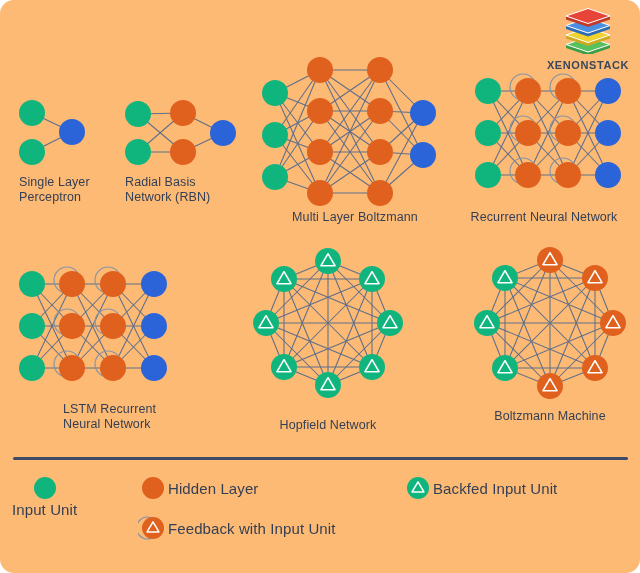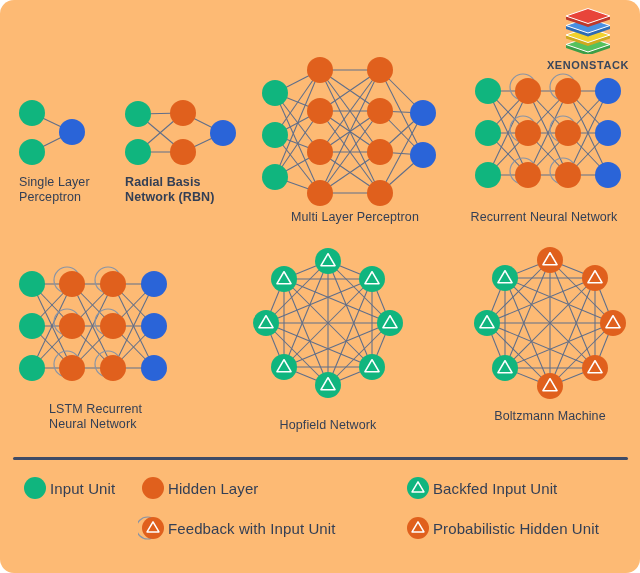--- a/index.html
+++ b/index.html
@@ -6,41 +6,41 @@
   #canvas{
     position:relative;width:640px;height:573px;background:#fdba74;
     font-family:"Liberation Sans", sans-serif;overflow:hidden;border-radius:14px;
   }
   #net-svg{position:absolute;left:0;top:0;}
   .net-label{
     position:absolute;font-size:12.5px;line-height:15px;color:#333f55;
     white-space:pre-line;letter-spacing:0.1px;
   }
   .lbl-slp{left:19px;top:175px;}
-  .lbl-rbn{left:125px;top:175px;font-weight:bold;}
+  .lbl-rbn{left:125px;top:175px;}
   .lbl-mlp{left:255px;top:210px;width:200px;text-align:center;}
   .lbl-rnn{left:438px;top:210px;width:212px;text-align:center;}
-  .lbl-lstm{left:49px;top:402px;}
+  .lbl-lstm{left:63px;top:402px;}
   .lbl-hop{left:228px;top:409px;width:200px;text-align:center;margin-top:9px;}
   .lbl-bol{left:450px;top:409px;width:200px;text-align:center;}
   #logo{position:absolute;top:4px;right:6px;width:92px;text-align:center;}
   #logo-text{
     font-size:11px;font-weight:bold;color:#39465c;letter-spacing:0.6px;
     margin-top:1px;
   }
   #legend-divider{
     position:absolute;left:13px;top:457px;width:615px;height:3px;
     border-radius:2px;
   }
   .legend-item{
     position:absolute;display:flex;align-items:center;height:26px;
   }
   .li-r1{top:475px;}
   .li-r2{top:515px;}
-  .li-c1{left:20px;}
+  .li-c1{left:10px;flex-direction:column;}
   .li-c2{left:138px;}
   .li-c3{left:403px;text-align:right;}
   .licon{width:28px;height:26px;display:inline-block;}
   .ltext{
     font-size:15px;font-weight:500;color:#333f55;margin-left:2px;
     white-space:nowrap;letter-spacing:0.1px;
   }
 </style>
 </head>
 <body>
@@ -322,21 +322,21 @@
         <path d="M 487 315.72 L 494.02 327.68 L 479.98 327.68 Z" fill="none" stroke="#ffffff" stroke-width="1.6" stroke-linejoin="round"></path>
         <circle cx="505" cy="278" r="13" fill="#10b57e"></circle>
         <path d="M 505 270.72 L 512.02 282.68 L 497.98 282.68 Z" fill="none" stroke="#ffffff" stroke-width="1.6" stroke-linejoin="round"></path>
       </g>
     </svg>
 
   <div class="net-label lbl-slp">Single Layer
 Perceptron</div>
   <div class="net-label lbl-rbn">Radial Basis
 Network (RBN)</div>
-  <div class="net-label lbl-mlp">Multi Layer Perceptron</div>
+  <div class="net-label lbl-mlp">Multi Layer Boltzmann</div>
   <div class="net-label lbl-rnn">Recurrent Neural Network</div>
   <div class="net-label lbl-lstm">LSTM Recurrent
 Neural Network</div>
   <div class="net-label lbl-hop">Hopfield Network</div>
   <div class="net-label lbl-bol">Boltzmann Machine</div>
 
   <div id="legend-divider" style="background: rgb(63, 75, 102);"></div>
 
   <div class="legend-item li-r1 li-c1">
     <span class="licon"><svg width="28" height="26" viewBox="0 0 28 26">
@@ -358,21 +358,14 @@
     <span class="ltext">Backfed Input Unit</span>
   </div>
   <div class="legend-item li-r2 li-c2">
     <span class="licon"><svg width="28" height="26" viewBox="0 0 28 26">
           <circle cx="9.5" cy="13" r="11" fill="none" stroke="#8894a6" stroke-width="1.2"></circle>
           <circle cx="15" cy="13" r="11" fill="#e0601d"></circle>
           <path d="M 15 6.84 L 20.94 16.96 L 9.059999999999999 16.96 Z" fill="none" stroke="#ffffff" stroke-width="1.5" stroke-linejoin="round"></path>
         </svg></span>
     <span class="ltext">Feedback with Input Unit</span>
   </div>
-  <div class="legend-item li-r2 li-c3">
-    <span class="licon"><svg width="28" height="26" viewBox="0 0 28 26">
-          <circle cx="15" cy="13" r="11" fill="#e0601d"></circle>
-          <path d="M 15 6.84 L 20.94 16.96 L 9.059999999999999 16.96 Z" fill="none" stroke="#ffffff" stroke-width="1.5" stroke-linejoin="round"></path>
-        </svg></span>
-    <span class="ltext">Probabilistic Hidden Unit</span>
-  </div>
 
 </div>
 
 </body></html>

